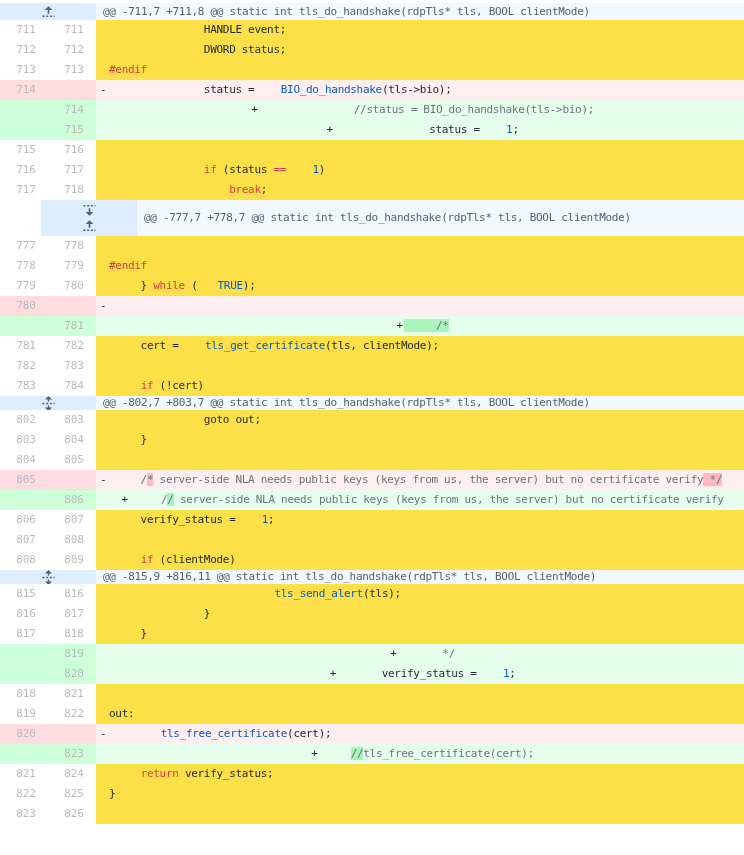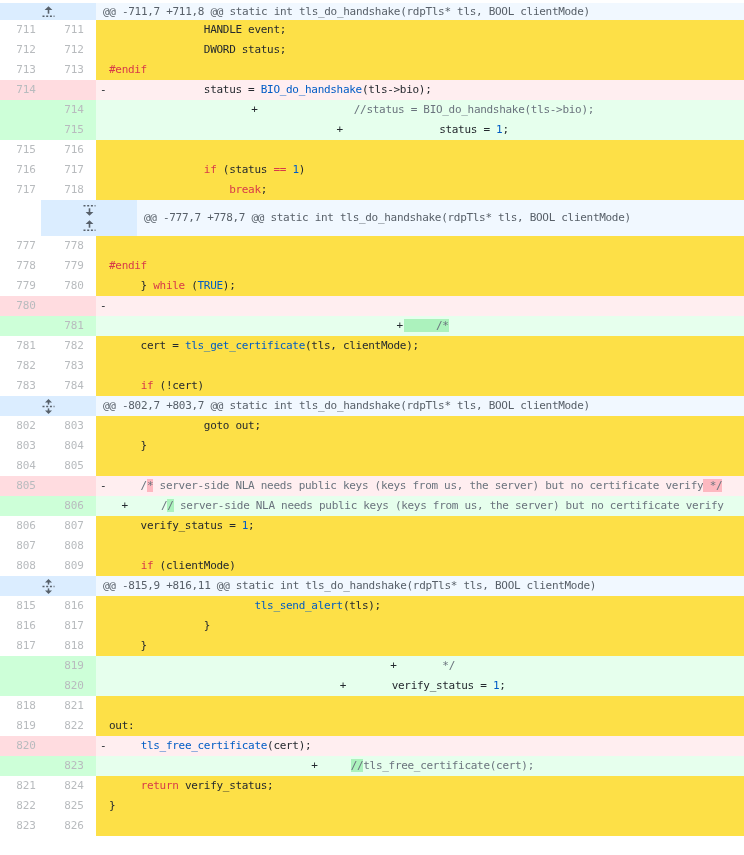--- a/index.html
+++ b/index.html
@@ -22,23 +22,23 @@
   .context .num{background:#ffffff;}
   .context .code{background:#fde047;}
   .del .num{background:var(--deletion-num-bg);}
   .del .code{background:var(--deletion-bg);}
   .add .num{background:var(--addition-num-bg);}
   .add .code{background:var(--addition-bg);text-align:center;}
   .del .hl{background:var(--deletion-word-bg);}
   .add .hl{background:var(--addition-word-bg);}
   .s-p{color:var(--code-text);}
   .s-k{color:var(--keyword);}
-  .s-c{color:var(--constant);}
+  .s-c{color:var(--constant);margin-left:20px;}
   .s-cm{color:var(--comment);}
-  .row.hunk{height:20px;}
+  .row.hunk{height:14px;}
   .row.hunk.hunk-first{height:17px;}
   .row.hunk.hunk-tall{height:36px;padding-left:41px;}
   .hunk-gutter{
     flex:none;width:96px;box-sizing:border-box;background:var(--hunk-num-bg);
     display:flex;flex-direction:column;align-items:center;justify-content:center;
     gap:2px;cursor:pointer;
   }
   .fold-icon{display:block;line-height:0;}
   .hunk-text{
     flex:1;box-sizing:border-box;background:var(--hunk-bg);color:var(--hunk-text);

